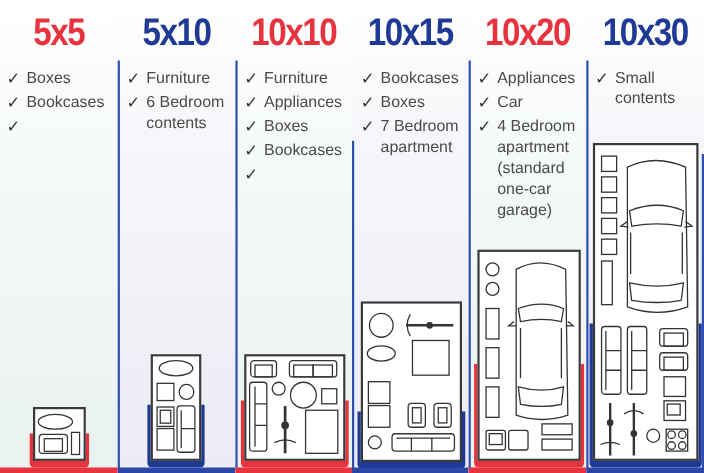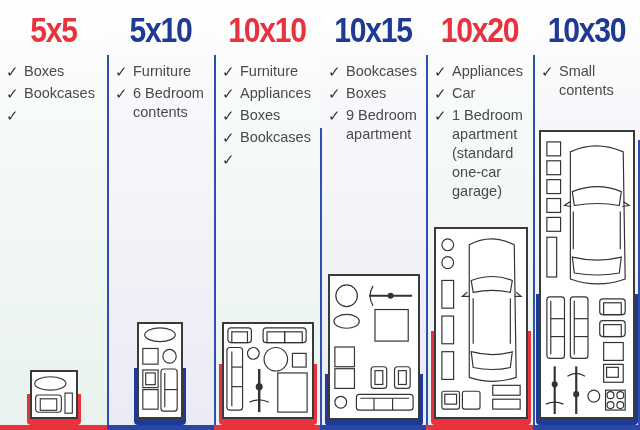--- a/index.html
+++ b/index.html
@@ -160,21 +160,21 @@
       <li class="feature">
           <span class="check">✓</span>
           <span class="feature-text">Bookcases</span>
         </li>
       <li class="feature">
           <span class="check">✓</span>
           <span class="feature-text">Boxes</span>
         </li>
       <li class="feature">
           <span class="check">✓</span>
-          <span class="feature-text">9 Bedroom
+          <span class="feature-text">7 Bedroom
 apartment</span>
         </li>
     </ul>
     <div class="unit" style="left:5px; top:274px; width:98px; height:152px;">
       <div class="unit-shadow" style="top:100px; background:#1e3a94;"></div>
       <div class="unit-box">
         <svg viewBox="0 0 90 144" preserveAspectRatio="none" fill="none" stroke="#333" stroke-width="1.2">
           <circle cx="17" cy="20" r="11"></circle>
           <line x1="40" y1="20" x2="84" y2="20" stroke-width="2.2"></line>
           <path d="M44 10 Q38 20 44 30"></path>
@@ -205,21 +205,21 @@
       <li class="feature">
           <span class="check">✓</span>
           <span class="feature-text">Appliances</span>
         </li>
       <li class="feature">
           <span class="check">✓</span>
           <span class="feature-text">Car</span>
         </li>
       <li class="feature">
           <span class="check">✓</span>
-          <span class="feature-text">1 Bedroom
+          <span class="feature-text">4 Bedroom
 apartment
 (standard
 one-car
 garage)</span>
         </li>
     </ul>
     <div class="unit" style="left:5px; top:227px; width:100px; height:198px;">
       <div class="unit-shadow" style="top:104px; background:#e8333e;"></div>
       <div class="unit-box">
         <svg viewBox="0 0 92 190" preserveAspectRatio="none" fill="none" stroke="#333" stroke-width="1.2">

